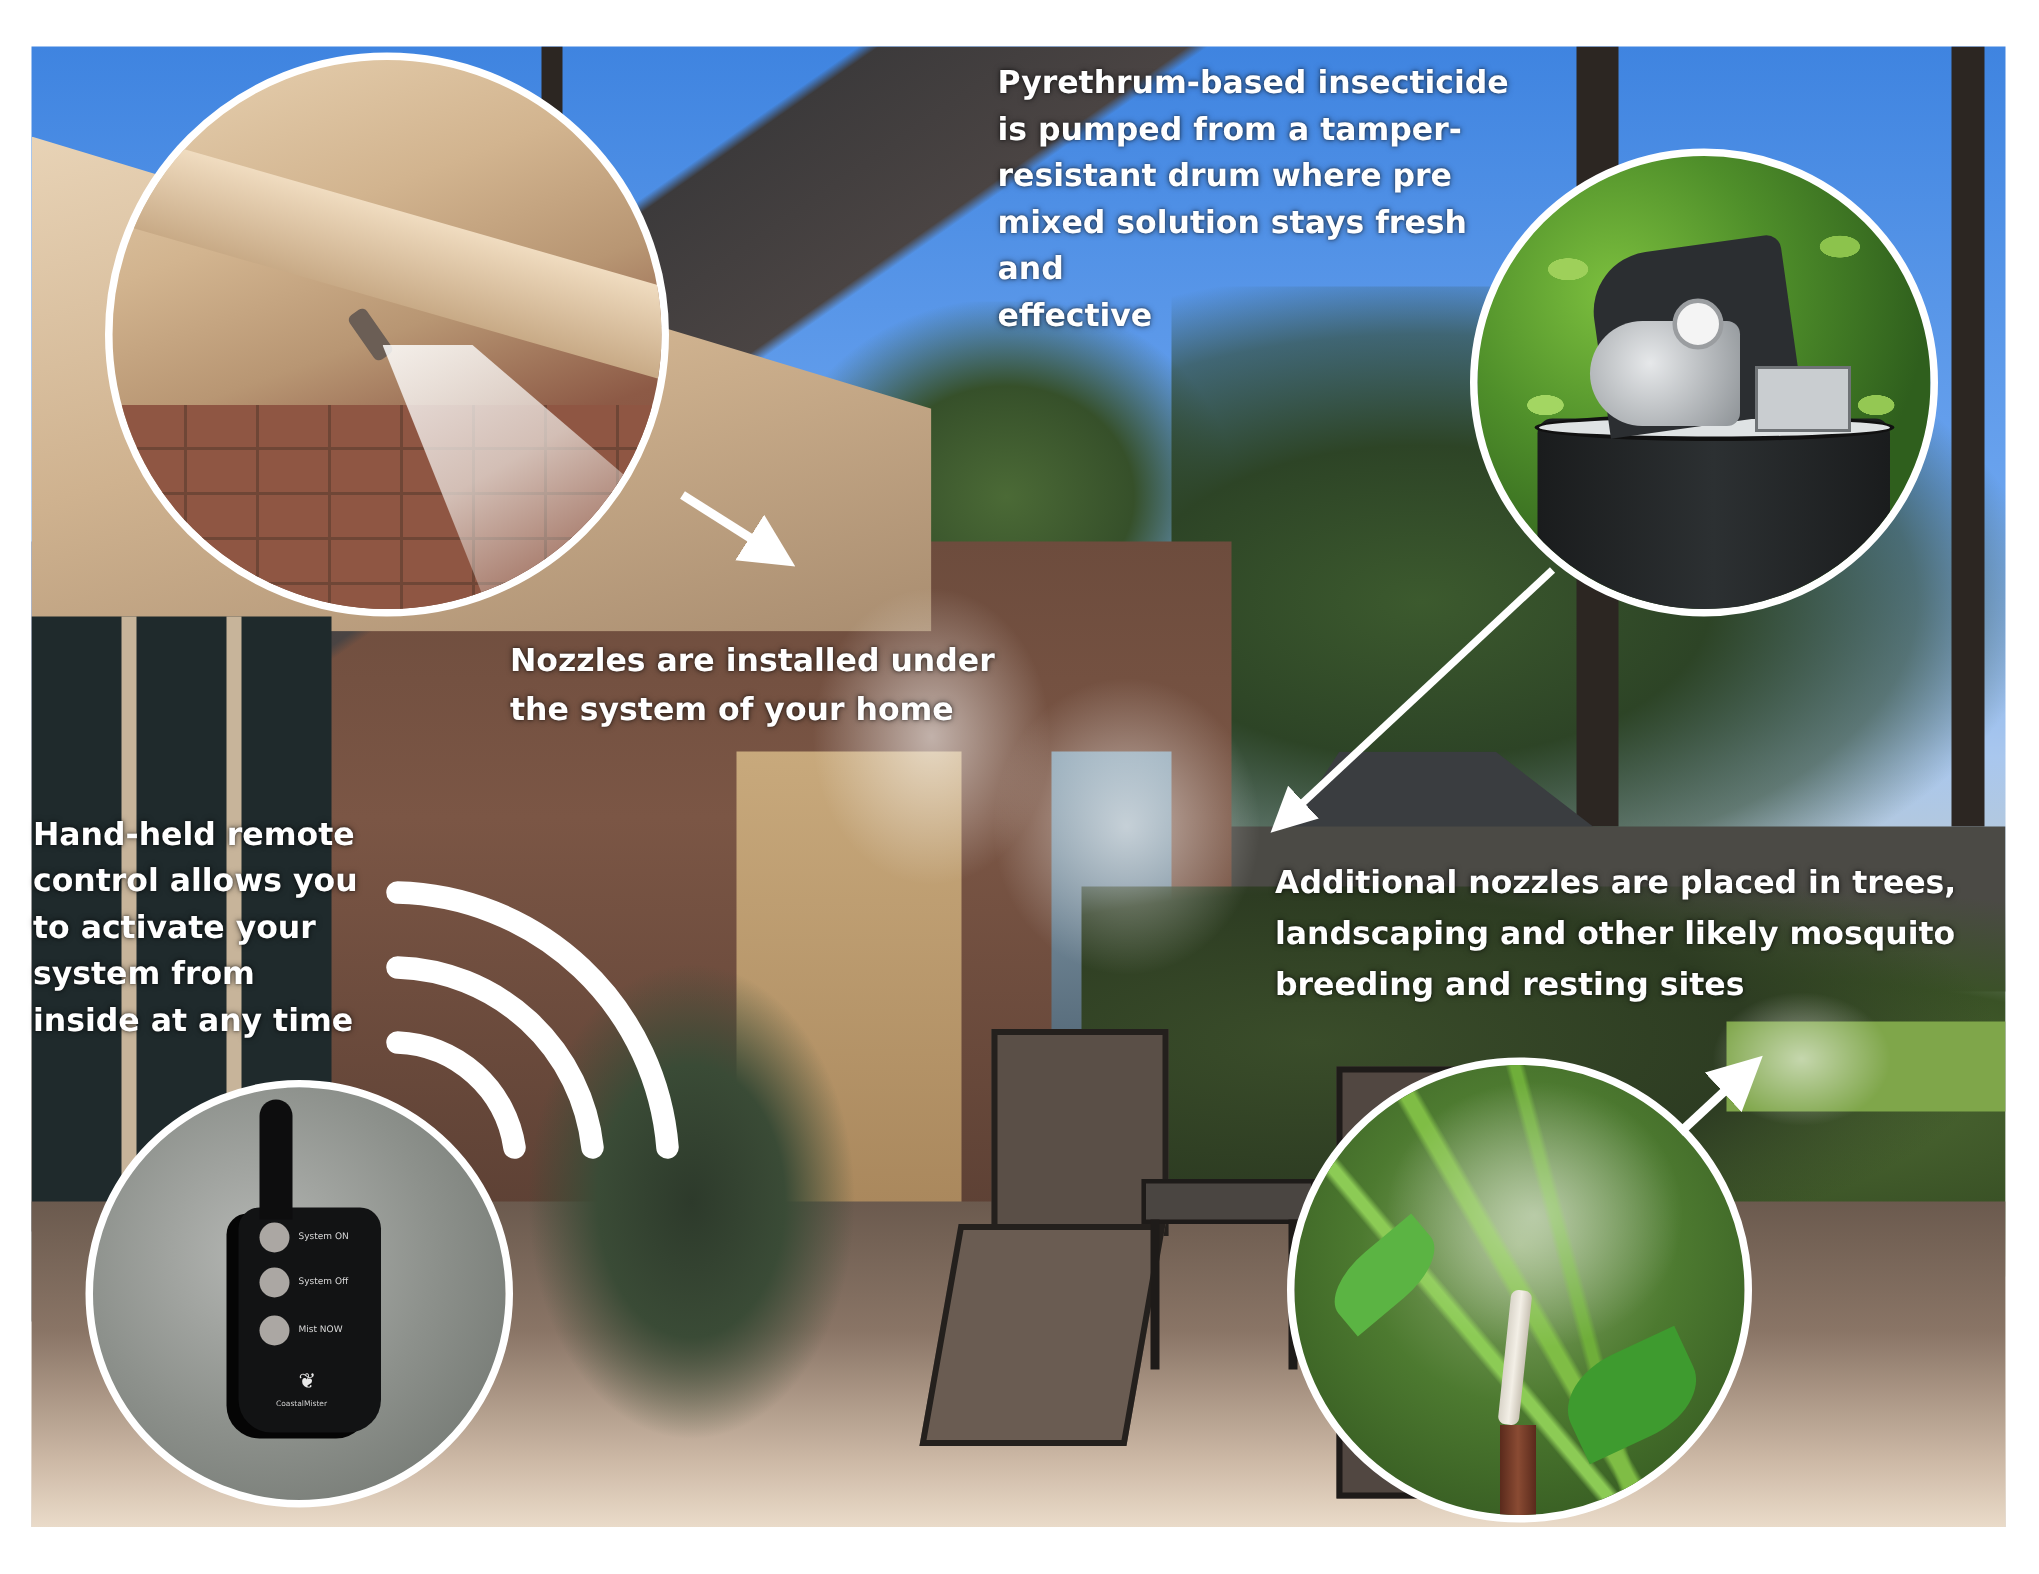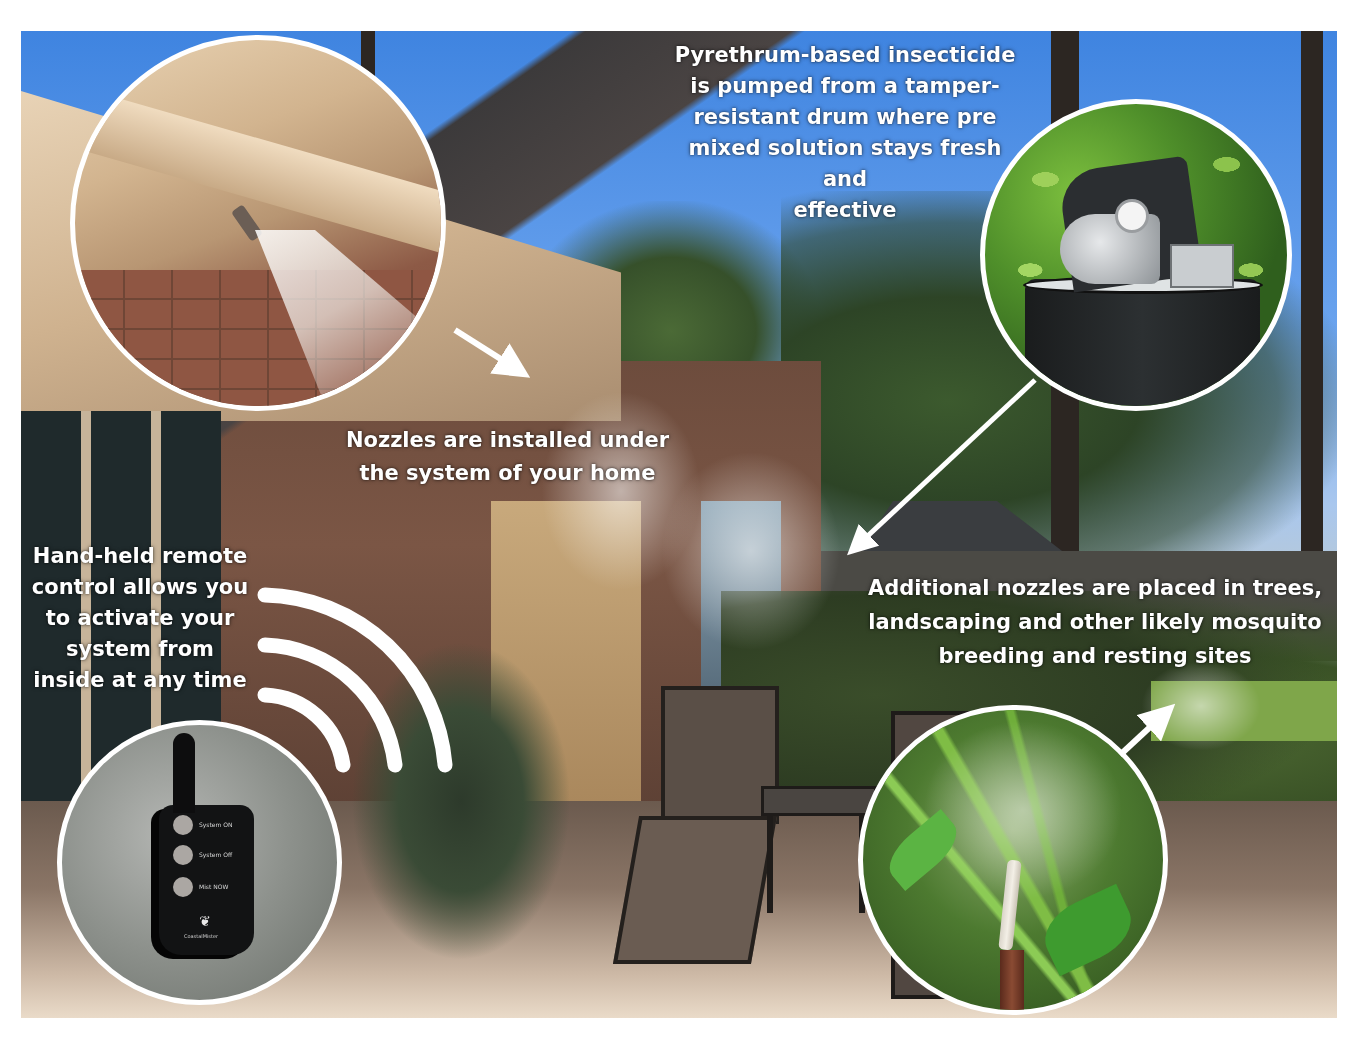--- a/index.html
+++ b/index.html
@@ -97,21 +97,21 @@
       linear-gradient(50deg, rgba(0,0,0,0) 38%, #8ccb55 39%, #8ccb55 40.5%, rgba(0,0,0,0) 41.5%); }
   .inset-nozzle .leaf1 { position:absolute; left: 180px; top: 190px; width: 90px; height: 60px; background:#3e9b2f; border-radius: 50% 0 50% 0; transform: rotate(-25deg); }
   .inset-nozzle .leaf2 { position:absolute; left: 20px; top: 120px; width: 80px; height: 40px; background:#5bb443; border-radius: 50% 0 50% 0; transform: rotate(-40deg); }
   .inset-nozzle .pipe { position:absolute; left: 140px; top: 150px; width: 14px; height: 90px; background: linear-gradient(90deg,#d9d4c9,#f3efe6,#c9c2b4); border-radius: 5px; transform: rotate(6deg); }
   .inset-nozzle .stake { position:absolute; left: 137px; top: 240px; width: 24px; height: 70px; background: linear-gradient(90deg,#5a2a1c,#8a4b33,#5a2a1c); }
   .inset-nozzle .mistc { position:absolute; left: 60px; top: 10px; width: 200px; height: 180px; border-radius:50%; background: radial-gradient(ellipse, rgba(255,255,255,0.45), rgba(255,255,255,0) 70%); }
 
   
   .svg-overlay { position:absolute; left:0; top:0; width:1359px; height:1049px; pointer-events:none; }
 
-  .caption { position:absolute; color: #ffffff; font-weight: bold; text-align: center; line-height: 31px; font-size: 21px;
+  .caption { position:absolute; color: #ffffff; font-weight: bold; line-height: 31px; font-size: 21px;
     text-shadow: 0 0 4px rgba(0,0,0,0.55), 0 0 2px rgba(0,0,0,0.5); white-space: pre-line; font-family: "DejaVu Sans", sans-serif; }
   .cap-drum { left: 665px; top: 40px; width: 360px; }
   .cap-eaves { left: 340px; top: 424px; width: 335px; line-height: 33px; }
   .cap-remote { left: 22px; top: 541px; width: 236px; }
   .cap-trees { left: 850px; top: 571px; width: 490px; line-height: 34px; }
 </style>
 </head>
 <body>
 
 <div class="photo">

